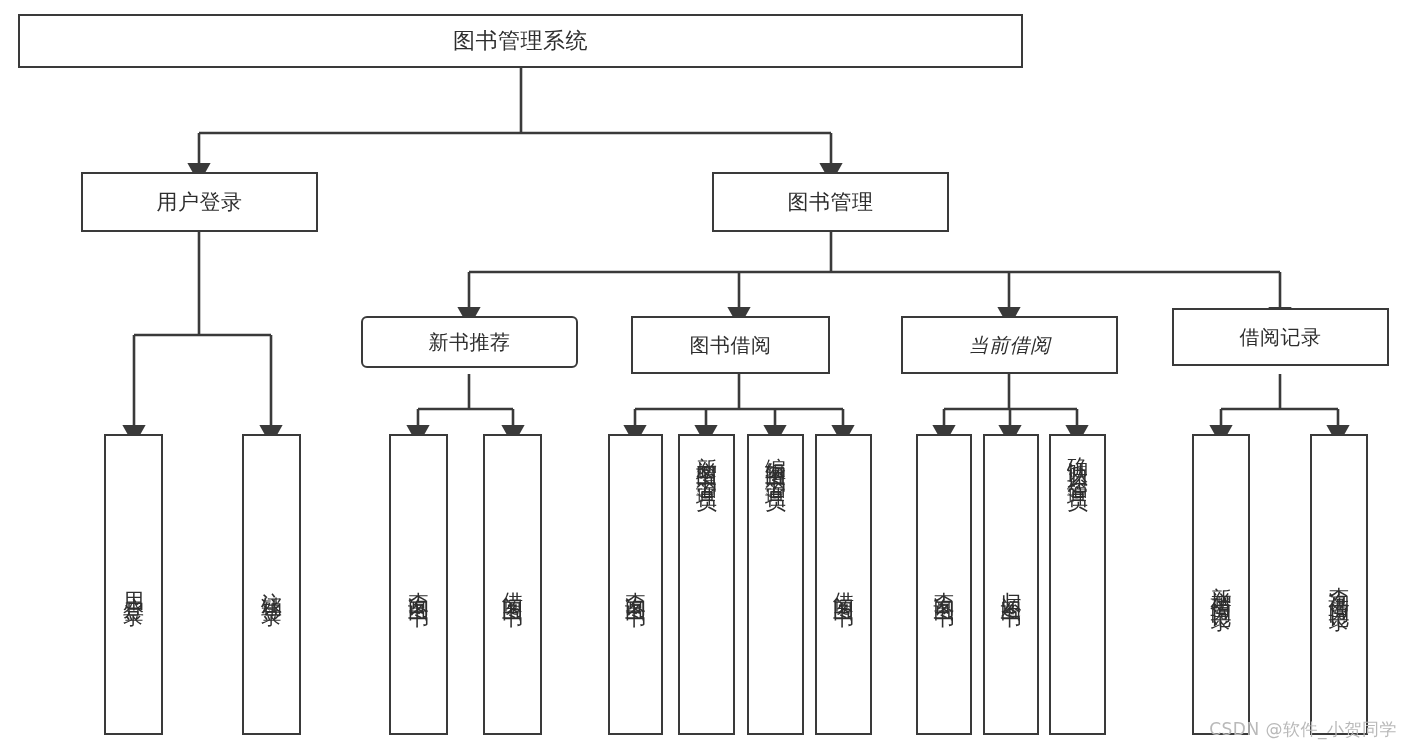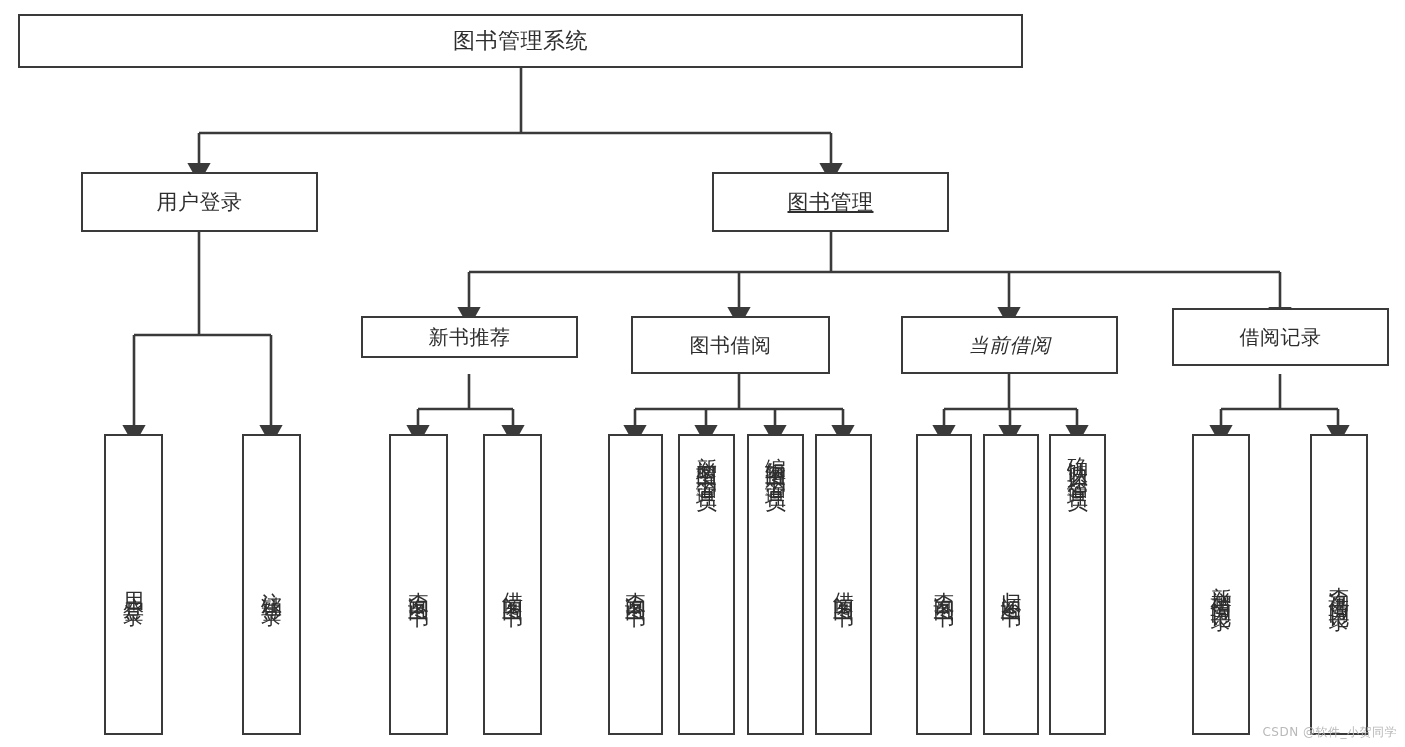--- a/index.html
+++ b/index.html
@@ -72,21 +72,21 @@
   .leaf.tall .vtext {
     align-self: flex-start;
     margin-top: 4px;
   }
 
   
   #watermark {
     position: absolute;
     right: 8px;
     bottom: 6px;
-    font-size: 12px;
+    font-size: 17px;
     color: #b9b9b9;
     letter-spacing: 0.5px;
     z-index: 5;
     white-space: nowrap;
     pointer-events: none;
   }
 </style>
 </head>
 <body>
 
@@ -140,23 +140,23 @@
       <path d="M1221,409 L1338,409"></path>
       <path d="M1221,409 L1221,428" marker-end="url(#arrow)"></path>
       <path d="M1338,409 L1338,428" marker-end="url(#arrow)"></path>
     </g>
   </svg>
 
   <div class="node root" style="left:18px; top:14px; width:1005px; height:54px;">图书管理系统</div>
 
   <div class="node level2" style="left:81px; top:172px; width:237px; height:60px;">用户登录</div>
 
-  <div class="node level2" style="left:712px; top:172px; width:237px; height:60px;text-decoration:underline;">图书管理</div>
-
-  <div class="node level3" style="left:361px; top:316px; width:217px; height:42px;">新书推荐</div>
+  <div class="node level2" style="left:712px; top:172px; width:237px; height:60px;">图书管理</div>
+
+  <div class="node level3" style="left:361px; top:316px; width:217px; height:52px;border-radius:6px;">新书推荐</div>
 
   <div class="node level3" style="left:631px; top:316px; width:199px; height:58px;">图书借阅</div>
 
   <div class="node level3" style="left:901px; top:316px; width:217px; height:58px;font-style:italic;">当前借阅</div>
 
   <div class="node level3" style="left:1172px; top:308px; width:217px; height:58px;">借阅记录</div>
 
   <div class="leaf" style="left:104px; top:434px; width:59px; height:301px;">
     <span class="vtext">用户登录</span>
   </div>

